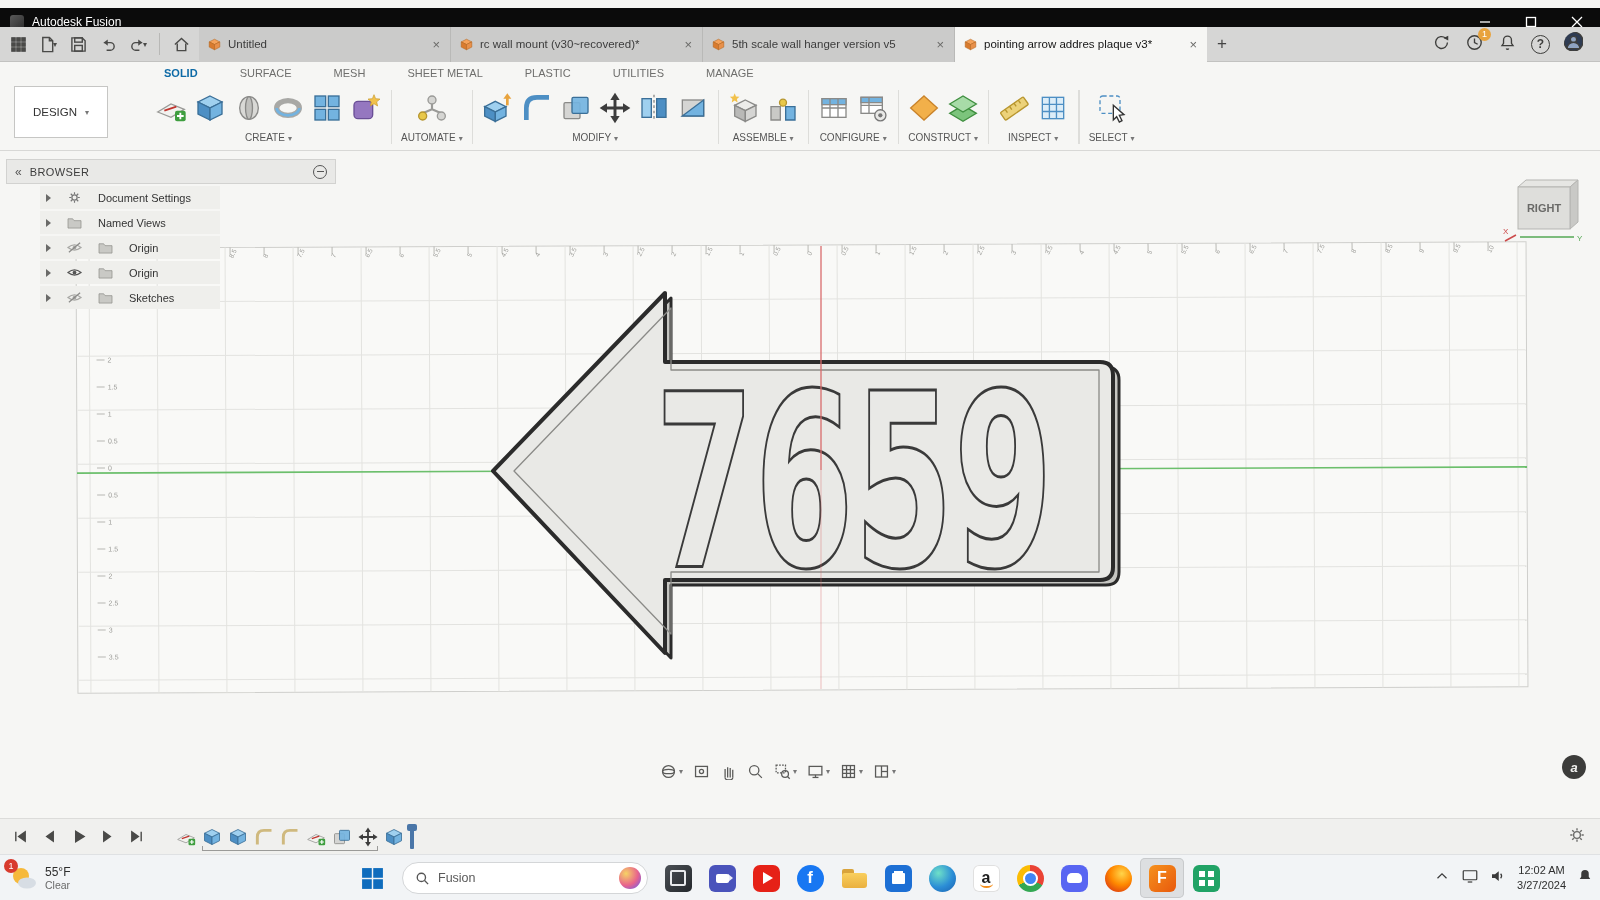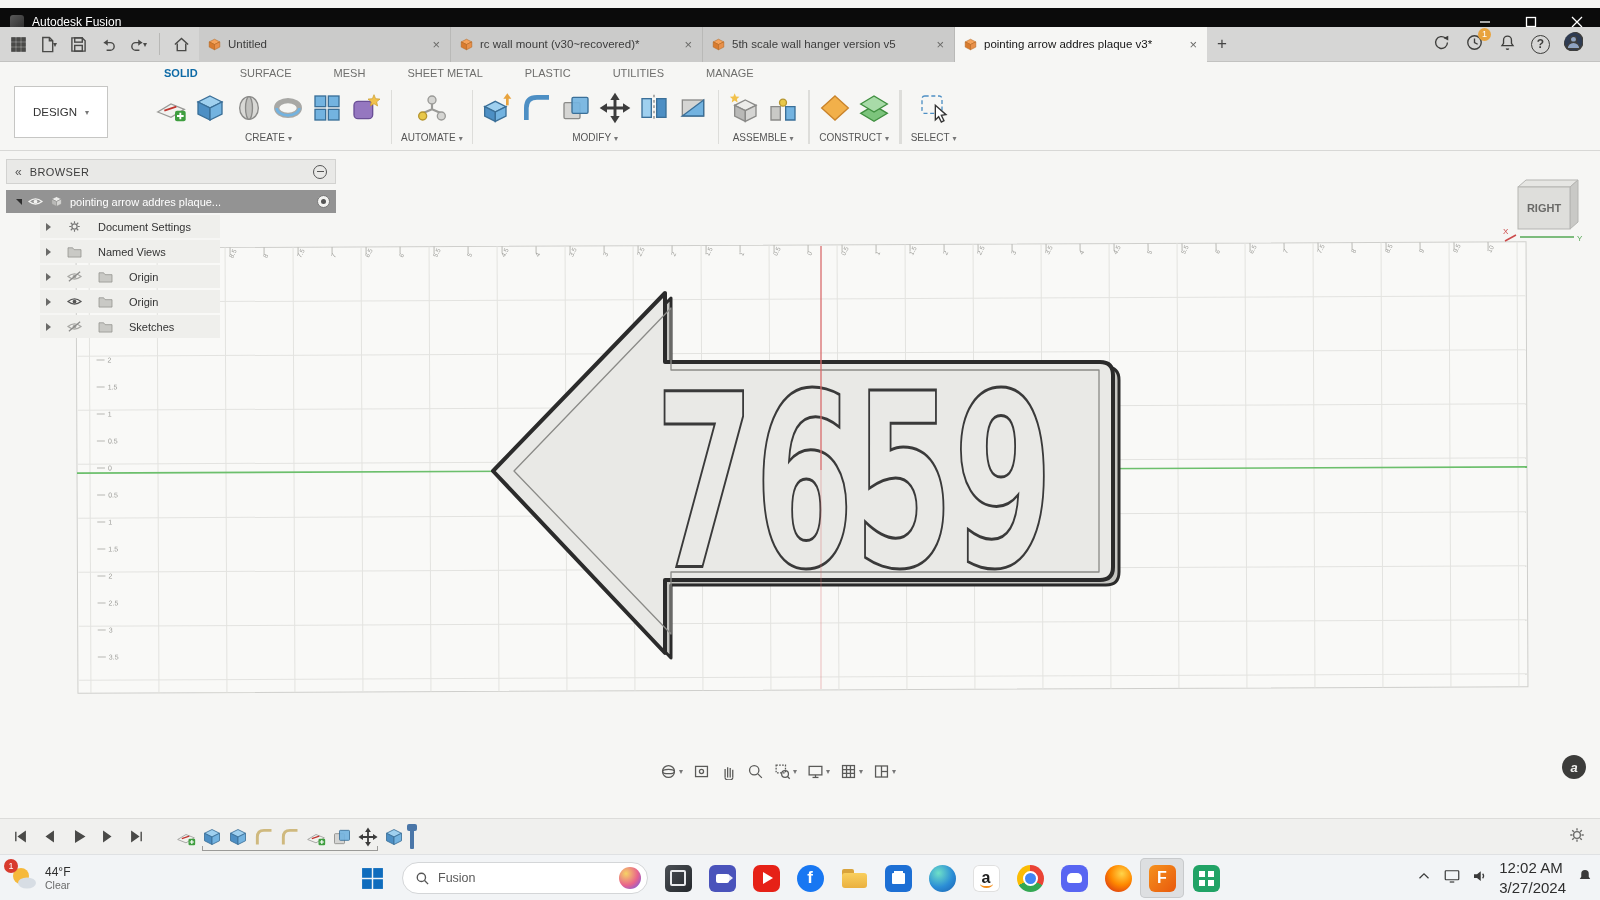--- a/index.html
+++ b/index.html
@@ -168,21 +168,21 @@
   .ic-discord::after{content:"";width:15px;height:10px;background:#fff;border-radius:5px 5px 3px 3px}
   .ic-firefox{background:radial-gradient(circle at 62% 32%,#ffd54a,#ff8a00 45%,#e0420f 82%);border-radius:50%}
   .ic-fusion{background:linear-gradient(135deg,#f6921e,#e8590c);border-radius:6px;color:#fff;
     font-weight:bold;font-size:16px}
   .ic-fusion::after{content:"F"}
   .ic-grid-green{background:#21a366;border-radius:6px}
   .ic-grid-green::after{content:"";width:6px;height:6px;background:#fff;
     box-shadow:9px 0 0 #fff,0 9px 0 #fff,9px 9px 0 #fff;transform:translate(-4px,-4px)}
   .tray{position:absolute;right:6px;top:4px;height:38px;display:flex;align-items:center;gap:10px}
   .tray svg{width:18px;height:18px;stroke:#3a3a3a;fill:none;stroke-width:1.6}
-  .clockblock{text-align:left;font-size:15px;color:#2e2e2e;line-height:1.35}
+  .clockblock{text-align:center;font-size:11px;color:#2e2e2e;line-height:1.35}
 </style>
 </head>
 <body>
 
 <svg width="0" height="0" style="position:absolute">
   <defs>
     <symbol id="s-cube" viewBox="0 0 24 24">
       <polygon points="12,3 21,7.5 12,12 3,7.5" fill="#9fd0ef" stroke="#3a6f98"></polygon>
       <polygon points="3,7.5 12,12 12,21 3,16.5" fill="#4d8fc4" stroke="#3a6f98"></polygon>
       <polygon points="21,7.5 12,12 12,21 21,16.5" fill="#73b3e0" stroke="#3a6f98"></polygon>
@@ -543,33 +543,55 @@
           <span class="tool"><svg>
                 <use href="#s-component"></use>
               </svg></span>
           <span class="tool"><svg>
                 <use href="#s-joint"></use>
               </svg></span>
         </div>
         <div class="rlabel dd">ASSEMBLE</div>
       </div>
       <div class="rsep"></div>
+      <div class="rgroup">
+        <div class="ricons">
+          <span class="tool"><svg>
+                <use href="#s-table"></use>
+              </svg></span>
+          <span class="tool"><svg>
+                <use href="#s-tablegear"></use>
+              </svg></span>
+        </div>
+        <div class="rlabel dd">CONFIGURE</div>
+      </div>
       <div class="rsep"></div>
       <div class="rgroup">
         <div class="ricons">
           <span class="tool"><svg>
                 <use href="#s-plane-orange"></use>
               </svg></span>
           <span class="tool"><svg>
                 <use href="#s-planes-green"></use>
               </svg></span>
         </div>
         <div class="rlabel dd">CONSTRUCT</div>
       </div>
       <div class="rsep"></div>
+      <div class="rgroup">
+        <div class="ricons">
+          <span class="tool"><svg>
+                <use href="#s-measure"></use>
+              </svg></span>
+          <span class="tool"><svg>
+                <use href="#s-section"></use>
+              </svg></span>
+        </div>
+        <div class="rlabel dd">INSPECT</div>
+      </div>
       <div class="rsep"></div>
       <div class="rsep"></div>
       <div class="rgroup">
         <div class="ricons">
             <span class="tool"><svg>
                 <use href="#s-select"></use>
               </svg></span>
           </div>
         <div class="rlabel dd">SELECT</div>
       </div>
@@ -733,32 +755,20 @@
       <line x1="821" y1="95" x2="821" y2="319" stroke="#d96a6a" stroke-width="1.5" opacity="0.85"></line>
       <line x1="821" y1="319" x2="821" y2="538" stroke="#d96a6a" stroke-width="1.2" opacity="0.35"></line>
     </svg>
 
     <div class="browser">
       <div class="b-head">
         <span class="col">«</span>
         <span class="ttl">BROWSER</span>
         <span class="b-min"></span>
       </div>
-      <div class="b-root">
-        <span class="tri-d"></span>
-        <span class="mini"><svg viewBox="0 0 16 12">
-              <path d="M1 6 Q8 0.5 15 6 Q8 11.5 1 6 Z" fill="none" stroke="#f2f2f0" stroke-width="1.2"></path>
-              <circle cx="8" cy="6" r="2" fill="#f2f2f0"></circle>
-            </svg></span>
-        <span class="mini"><svg viewBox="0 0 24 24">
-              <use href="#s-cube-gray"></use>
-            </svg></span>
-        <span class="lbl">pointing arrow addres  plaque...</span>
-        <span class="radio"></span>
-      </div>
       <div class="b-row">
         <span class="tri-r"></span>
         <span class="mini"><svg viewBox="0 0 16 16">
               <use href="#s-gearsm"></use>
             </svg></span>
         <span>Document Settings</span>
       </div>
       <div class="b-row">
         <span class="tri-r"></span>
         <span class="mini"><svg viewBox="0 0 16 14">
@@ -946,21 +956,21 @@
   <div class="taskbar">
     <div class="weather">
       <span class="w-icon">
         <span class="w-badge">1</span>
         <svg viewBox="0 0 30 30" width="30" height="30">
           <circle cx="13" cy="13" r="8" fill="#f6b93b"></circle>
           <ellipse cx="19" cy="20" rx="9" ry="5.5" fill="#d7dde4"></ellipse>
         </svg>
       </span>
       <span class="w-text">
-        <div class="w-temp">44°F</div>
+        <div class="w-temp">55°F</div>
         <div class="w-cond">Clear</div>
       </span>
     </div>
 
     <div class="tb-center">
       <span class="app">
         <svg width="25" height="25" viewBox="0 0 24 24">
           <rect x="2" y="2" width="9.3" height="9.3" fill="#0f6cbd"></rect>
             <rect x="12.7" y="2" width="9.3" height="9.3" fill="#0f6cbd"></rect>
           <rect x="2" y="12.7" width="9.3" height="9.3" fill="#0f6cbd"></rect>

